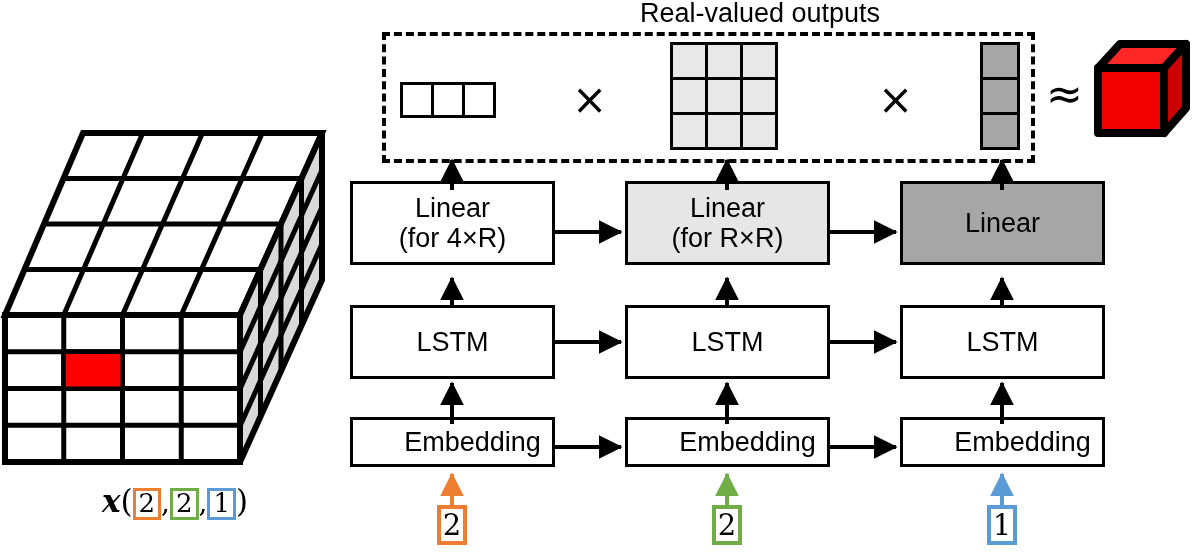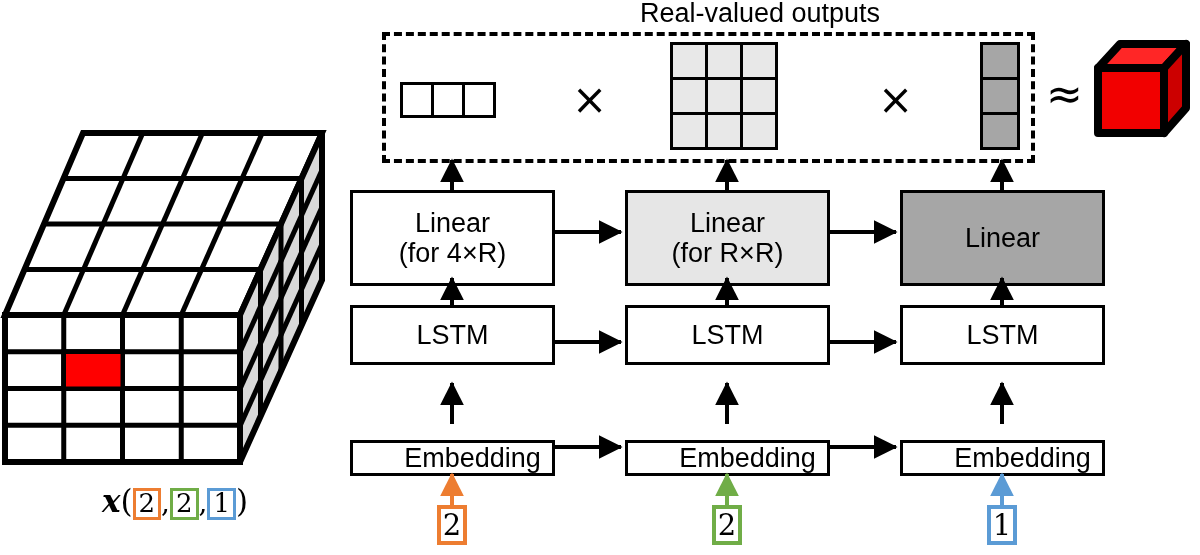--- a/index.html
+++ b/index.html
@@ -132,23 +132,23 @@
   }
   .net-box .l1, .net-box .l2 { display: block; white-space: nowrap; }
   .box-shade-light { background: #E6E6E6; }
   .box-shade-dark  { background: #A6A6A6; }
 
   
   .col1 { left: 350px; }
   .col2 { left: 625px; }
   .col3 { left: 900px; }
   .w-col { width: 205px; }
-  .row-linear { top: 190px; height: 96px; }
-  .row-lstm   { top: 305px; height: 60px; }
-  .row-embed  { top: 440px; height: 36px; padding-left: 40px; }
+  .row-linear { top: 181px; height: 84px; }
+  .row-lstm   { top: 305px; height: 74px; }
+  .row-embed  { top: 417px; height: 50px; padding-left: 40px; }
 
   
   .token-box {
     width: 30px; height: 40px;
     border: 4px solid #000;
     box-sizing: border-box;
     display: flex; align-items: center; justify-content: center;
     font-size: 29px;
     font-family: "DejaVu Serif", serif;
     background: #fff;

